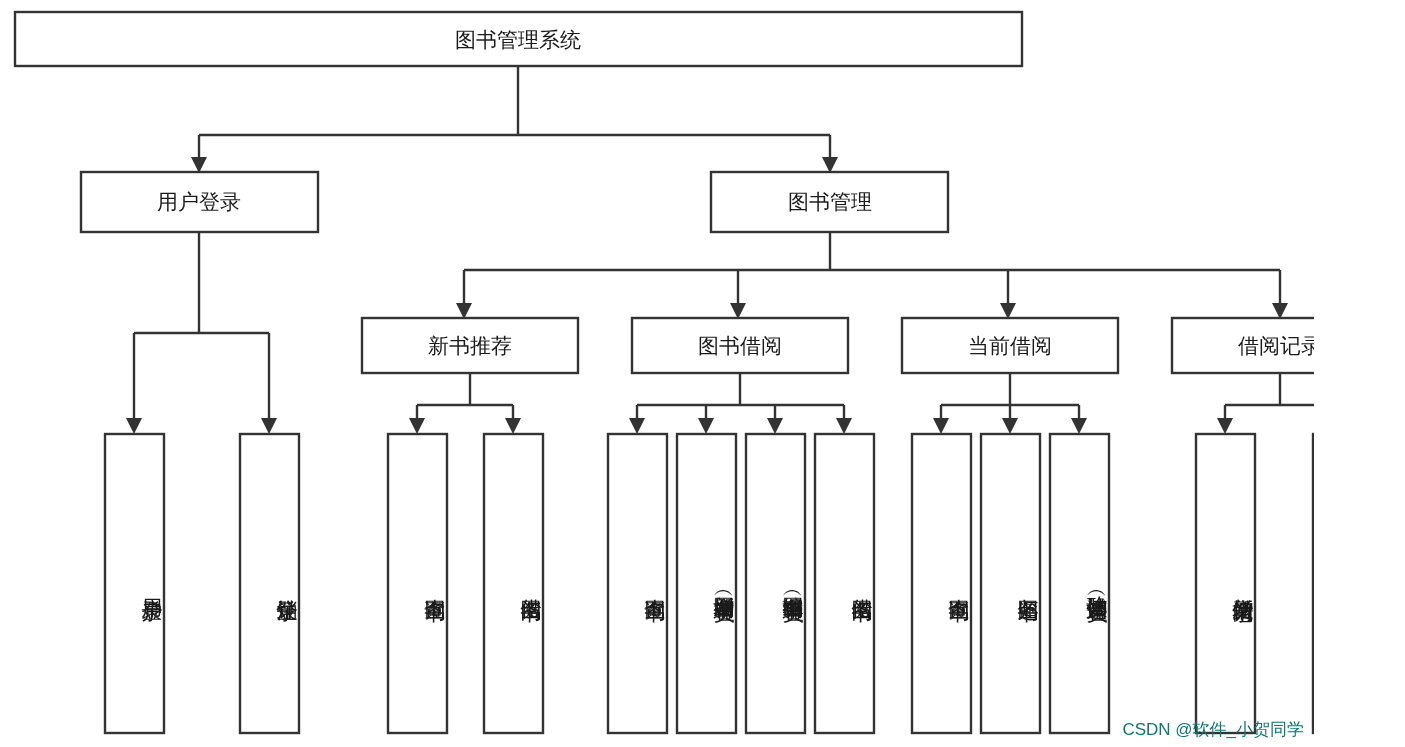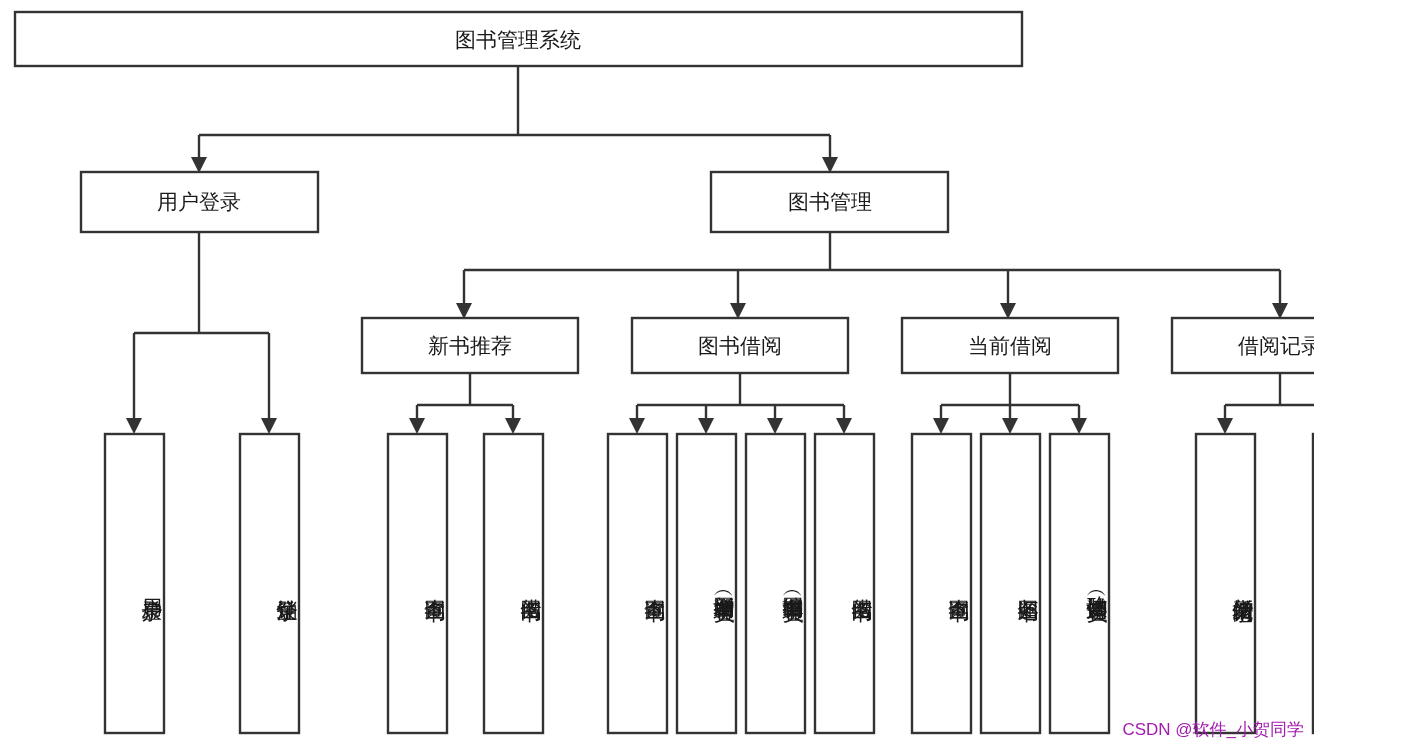--- a/index.html
+++ b/index.html
@@ -59,21 +59,21 @@
     text-align: center;
     white-space: nowrap;
     pointer-events: none;
   }
   .watermark {
     position: absolute;
     right: 10px;
     bottom: 6px;
     font-family: "Liberation Sans", "DejaVu Sans", sans-serif;
     font-size: 17px;
-    color: #a21caf;
+    color: #0f766e;
     white-space: nowrap;
     text-align: right;
   }
 </style>
 </head>
 <body>
 
 <div id="diagram-root">
 
   <svg class="diagram-canvas" viewBox="0 0 1405 747">

